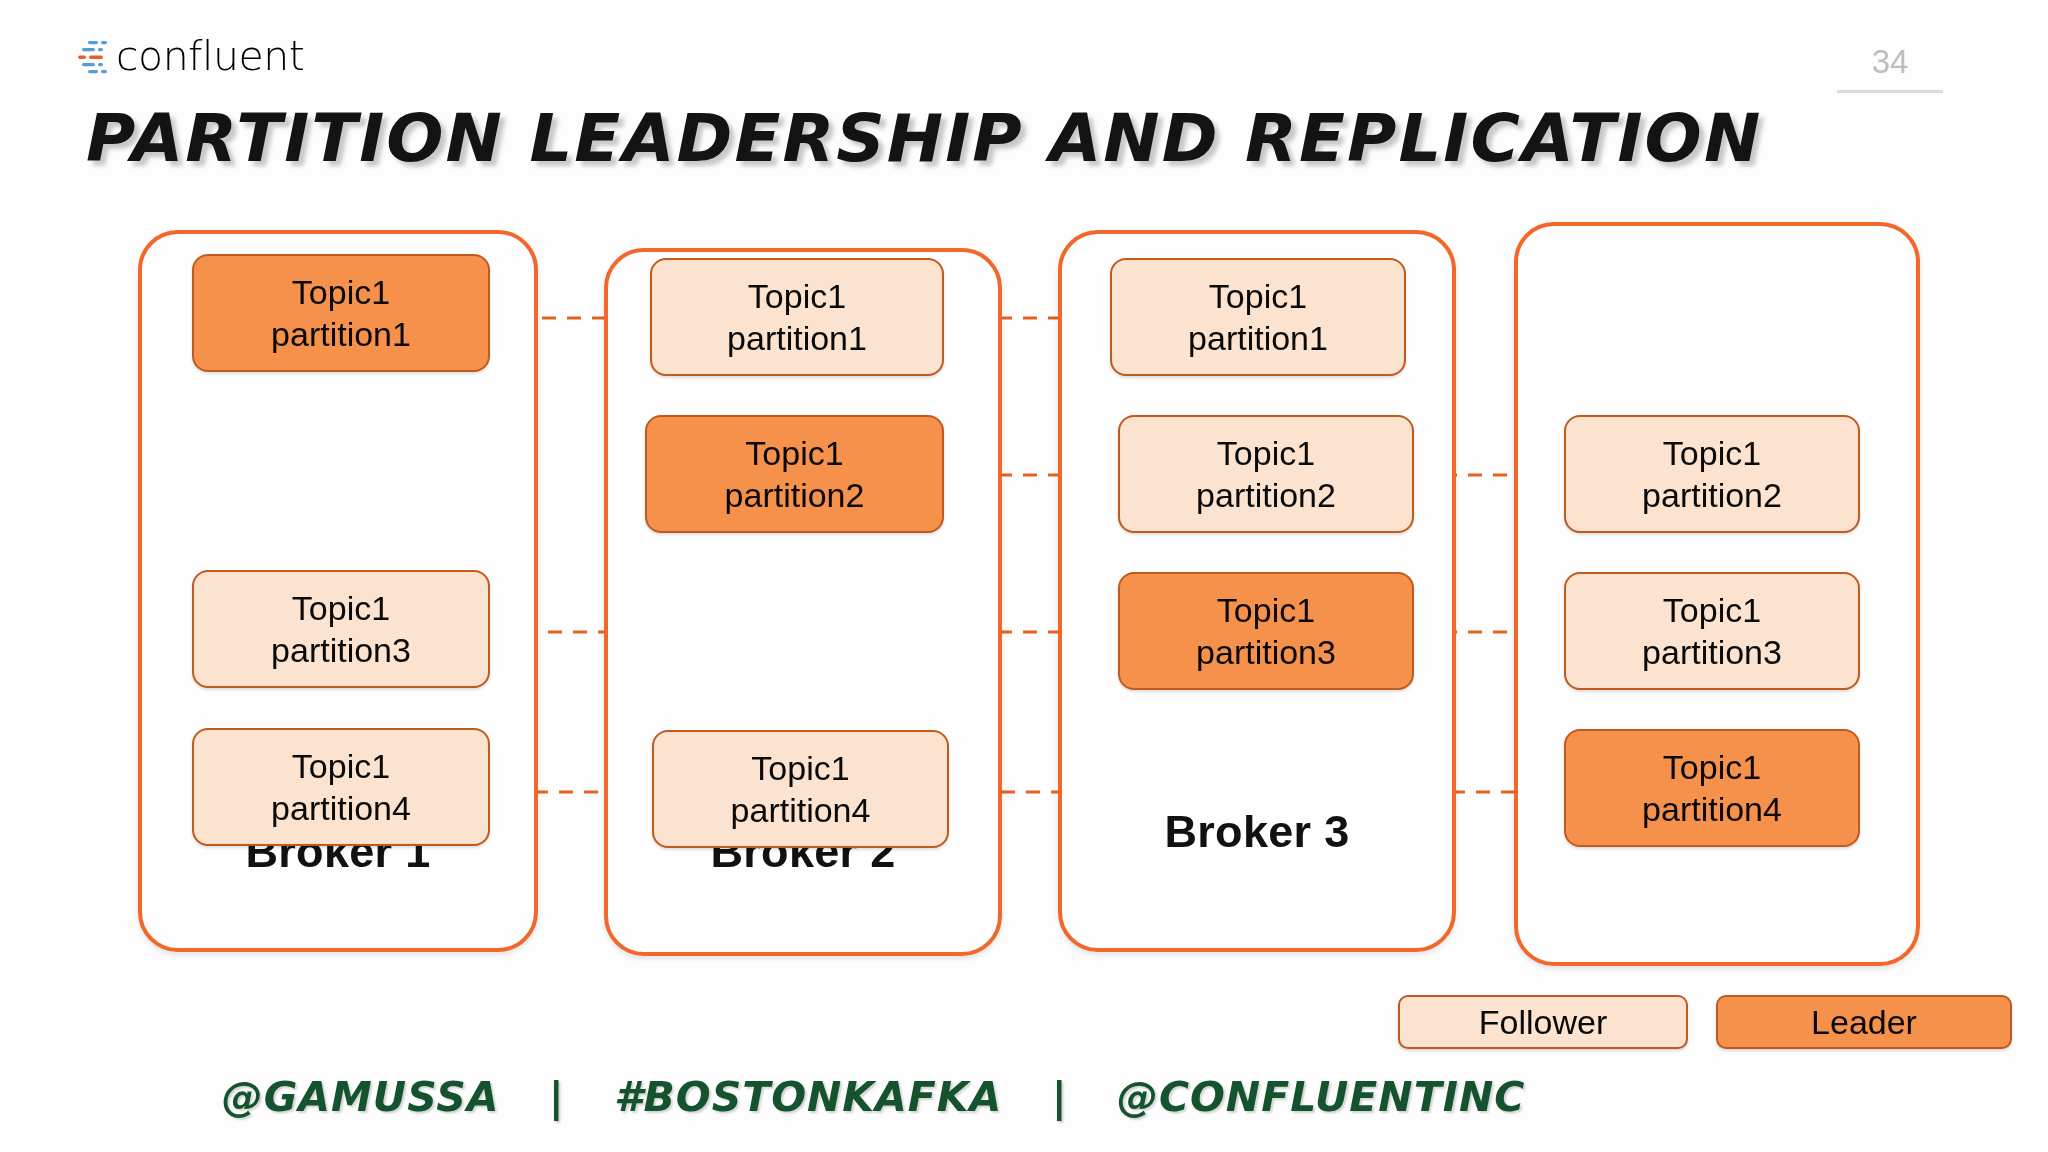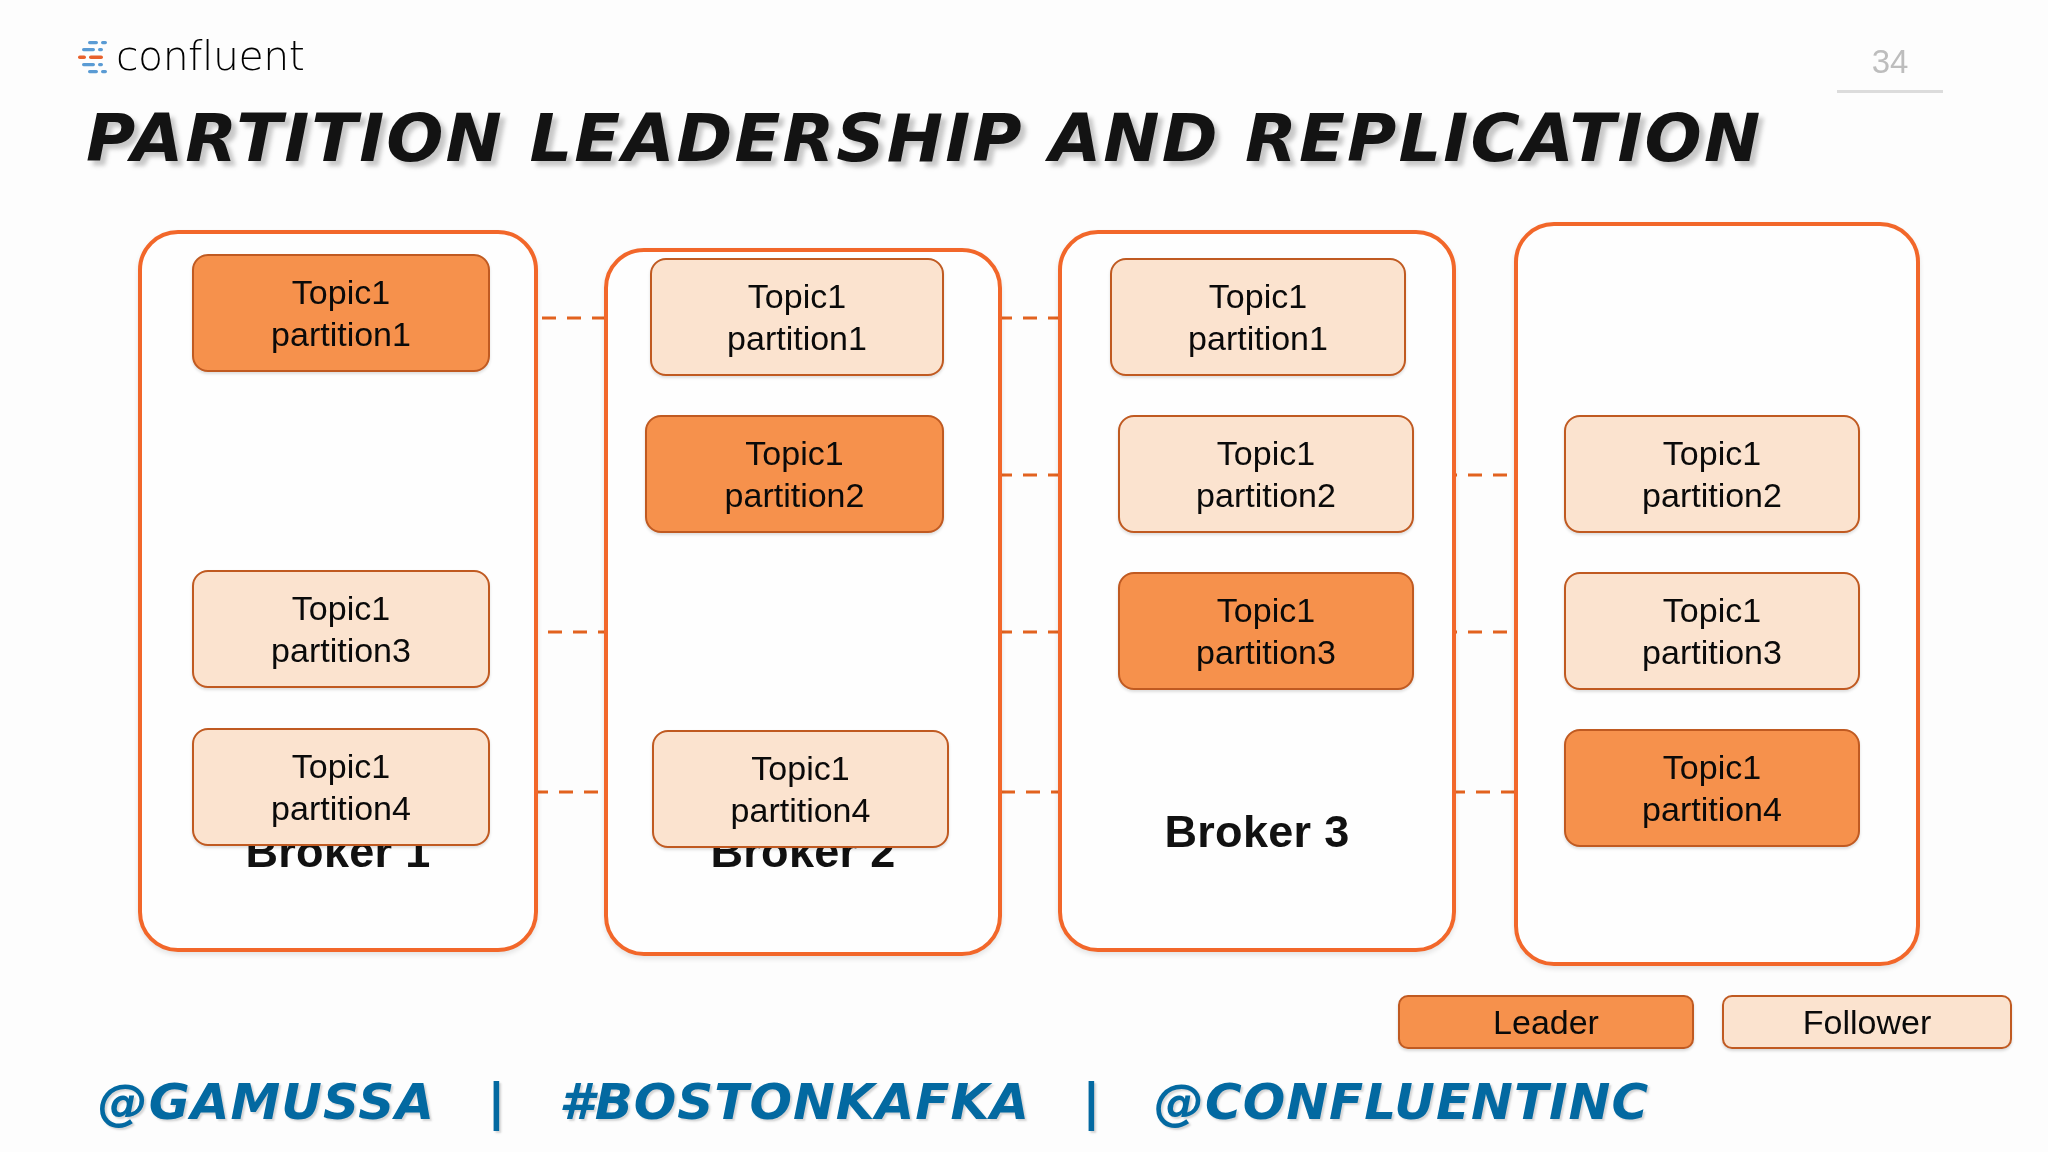--- a/index.html
+++ b/index.html
@@ -151,22 +151,22 @@
   
   #footer {
     position: absolute;
     left: 0;
     top: 1073px;
     width: 1747px;
     text-align: center;
     font-family: "DejaVu Sans", sans-serif;
     font-weight: 700;
     font-style: italic;
-    font-size: 50px;
-    color: #0369a1;
+    font-size: 41px;
+    color: #14532d;
     letter-spacing: 1px;
     text-shadow: 2px 2px 2px rgba(120,120,120,0.30);
   }
   #footer .sep {
     display: inline-block;
     padding: 0 34px;
   }
 </style>
 </head>
 <body>
@@ -272,22 +272,22 @@
 <div class="partition follower" style="left:1564px; top:572px; width:296px; height:118px;">
   <span class="pline">Topic1</span>
   <span class="pline">partition3</span>
 </div>
 <div class="partition leader" style="left:1564px; top:729px; width:296px; height:118px;">
   <span class="pline">Topic1</span>
   <span class="pline">partition4</span>
 </div>
 
 <div id="legend">
+  <div class="legend-chip" id="legend-follower">Follower</div>
   <div class="legend-chip" id="legend-leader">Leader</div>
-  <div class="legend-chip" id="legend-follower">Follower</div>
 </div>
 
 <div id="footer">
   <span>@GAMUSSA</span>
   <span class="sep">|</span>
   <span>#BOSTONKAFKA</span>
   <span class="sep">|</span>
   <span>@CONFLUENTINC</span>
 </div>
 

